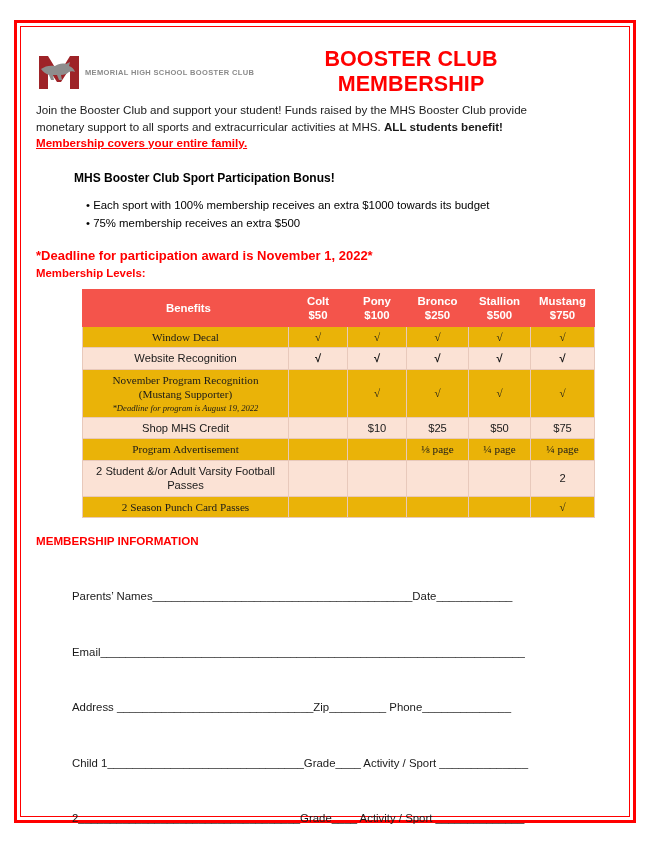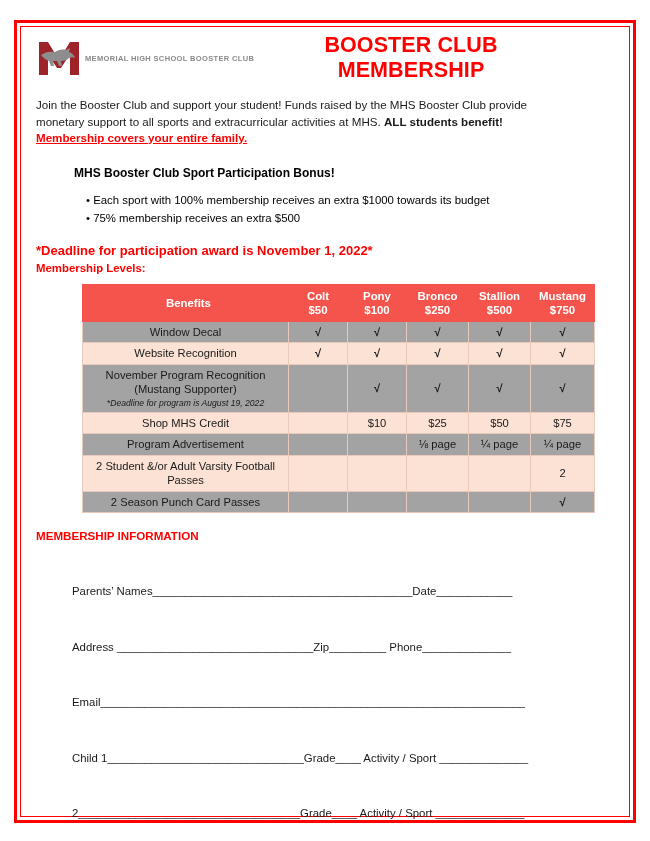--- a/index.html
+++ b/index.html
@@ -33,21 +33,21 @@
     right: 3px;
     bottom: 3px;
     border: 1px solid #ff0000;
     box-sizing: border-box;
     pointer-events: none;
   }
 
   #content {
     position: absolute;
     left: 20px;
-    top: 26px;
+    top: 40px;
     width: 568px;
     height: 793px;
     box-sizing: border-box;
     padding: 6px 16px 0 16px;
   }
 
   
   .header-row {
     display: flex;
     align-items: center;
@@ -82,21 +82,21 @@
     font-weight: bold;
     color: #ff0000;
     letter-spacing: 0.1px;
     padding-right: 14px;
   }
 
   
   .intro {
     font-size: 11.6px;
     line-height: 16.5px;
-    margin-top: 13px;
+    margin-top: 4px;
     color: #1a1a1a;
   }
   .intro b { font-weight: bold; }
   .intro-emph {
     display: block;
     color: #ff0000;
     font-weight: bold;
     text-decoration: underline;
     margin-top: 0px;
   }
@@ -151,21 +151,21 @@
     font-size: 11.4px;
     border: 1px solid #f4544b;
     line-height: 14px;
     padding: 4px 2px;
   }
   table.benefits thead th.col-benefits {
     font-size: 11.4px;
     padding-left: 8px;
   }
   .row-alt td { background: #fbe2d5; }
-  .row-plain td { background: #a3a3a3; }
+  .row-plain td { background: #eab308; font-family: Liberation Serif, serif; }
   td.check { font-size: 14px; font-weight: bold; }
   .note-italic {
     display: block;
     font-style: italic;
     font-size: 8.6px;
     line-height: 11px;
     margin-top: 1px;
   }
   .lbl-line { line-height: 14.5px; }
 
@@ -344,20 +344,20 @@
         <td class="check"></td>
         <td class="check"></td>
         <td class="check">√</td>
       </tr>
     </tbody>
   </table>
 
   <div class="section-title">MEMBERSHIP INFORMATION</div>
   <div class="form-block">
     <div>Parents’ Names_________________________________________Date____________</div>
+    <div>Email___________________________________________________________________</div>
     <div>Address _______________________________Zip_________ Phone______________</div>
-    <div>Email___________________________________________________________________</div>
     <div>Child 1_______________________________Grade____ Activity / Sport ______________</div>
     <div>2___________________________________Grade____ Activity / Sport ______________</div>
     
   </div>
 
 </div>
 
 </body></html>

